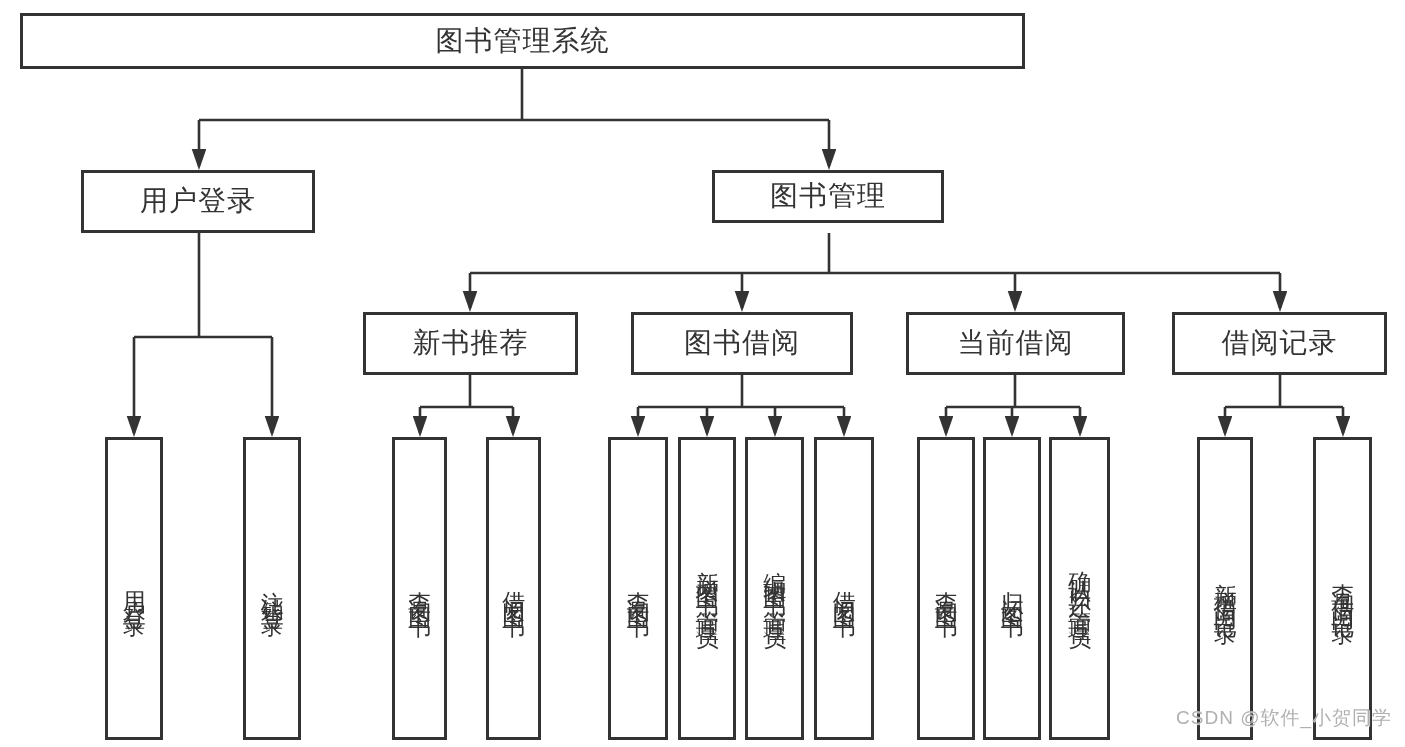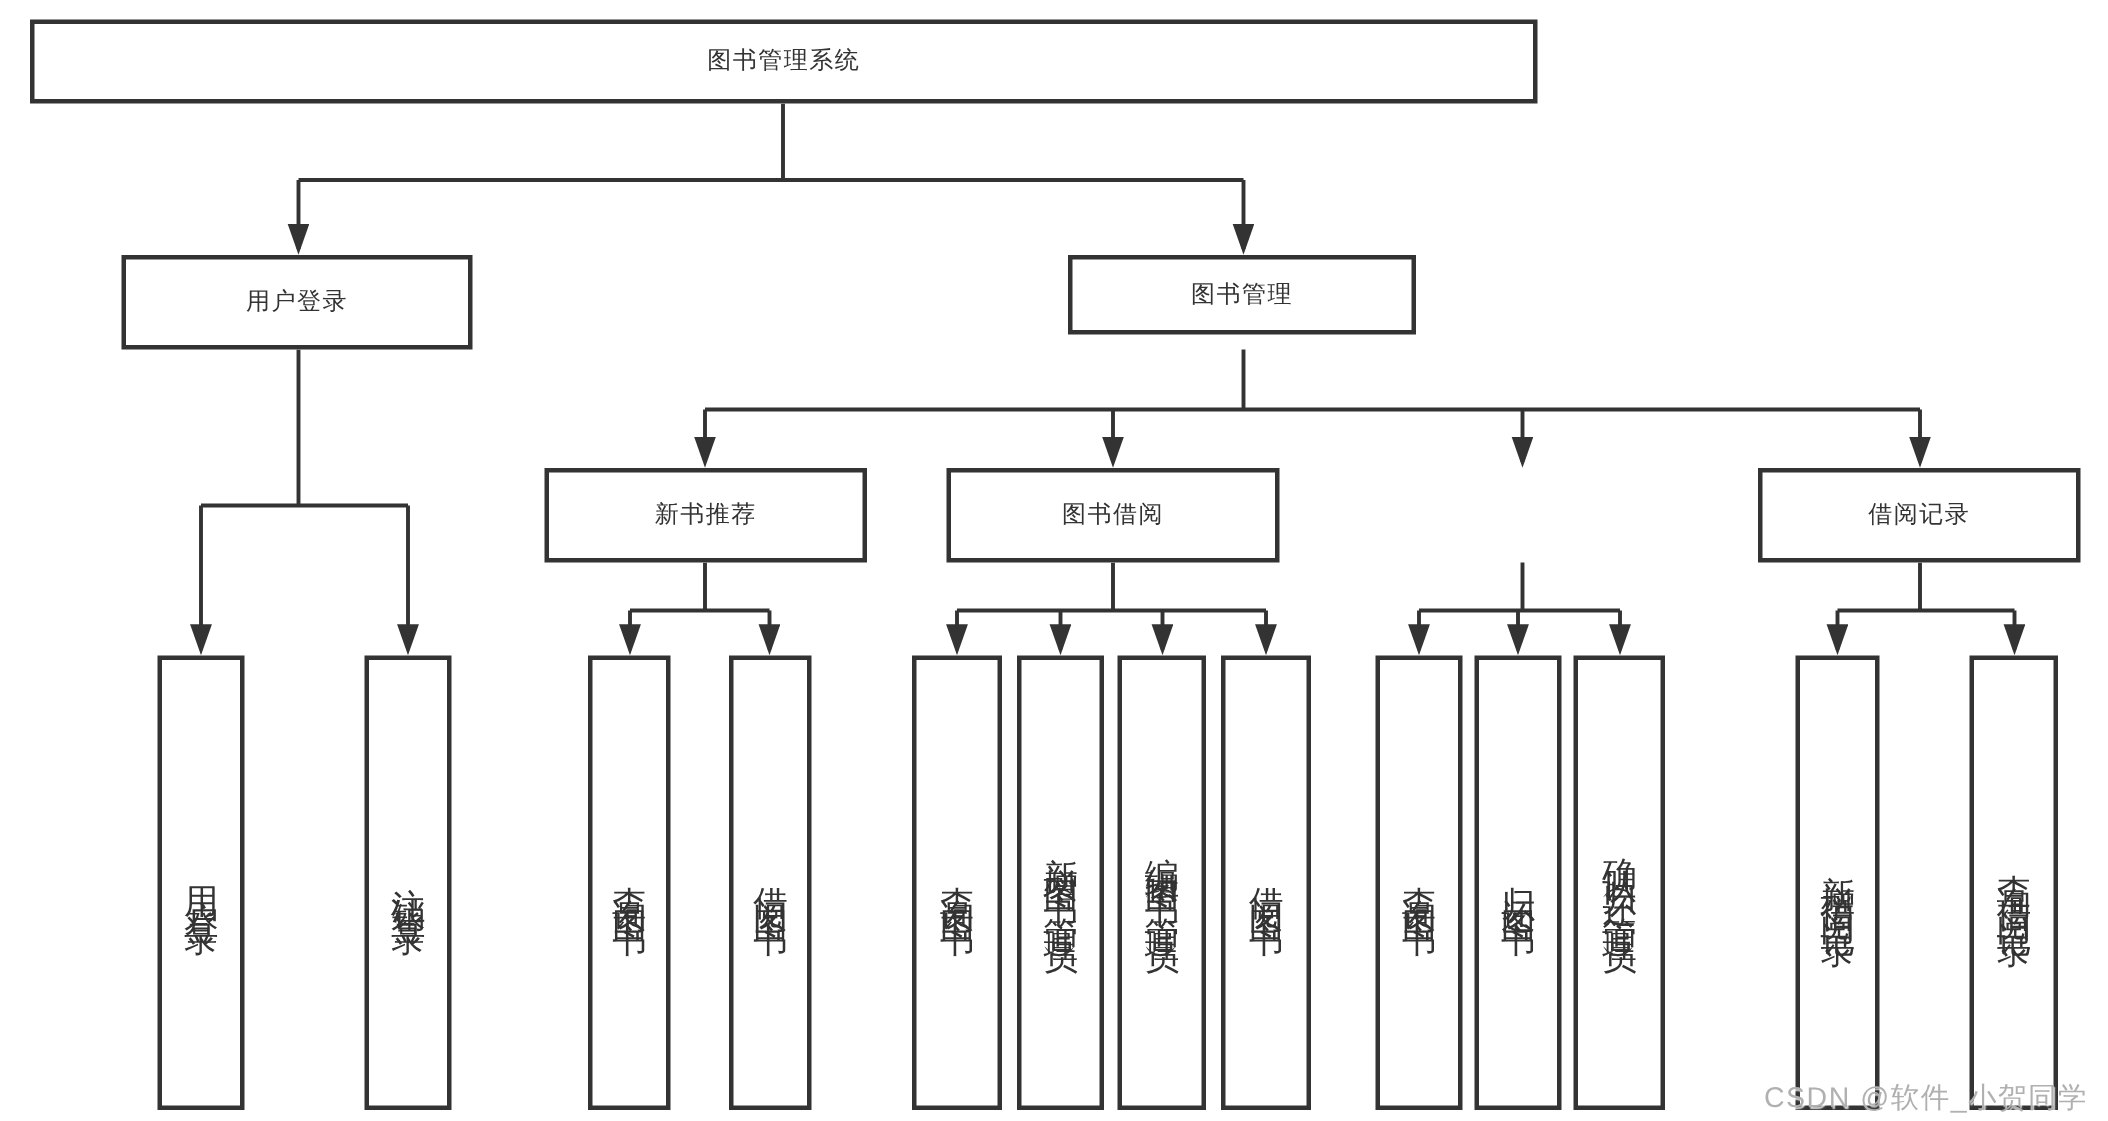--- a/index.html
+++ b/index.html
@@ -23,35 +23,35 @@
   .node{
     position:absolute;
     box-sizing:border-box;
     border:3px solid var(--box-border);
     background:#ffffff;
     color:var(--text);
     display:flex;align-items:center;justify-content:center;
     text-align:center;
   }
   .hbox{
-    font-size:16px;
+    font-size:28px;
     letter-spacing:1px;
     line-height:1.1;
   }
   .vbox{
     writing-mode:vertical-rl;
     text-orientation:mixed;
     font-size:23px;
     letter-spacing:8px;
     line-height:1.1;
     white-space:nowrap;
   }
   #watermark{
     position:absolute;
-    right:13px;bottom:2px;
+    right:13px;bottom:16px;
     font-size:19px;
     color:var(--watermark);
     text-shadow:1px 1px 1px rgba(255,255,255,0.85);
     z-index:10;
     letter-spacing:1px;
   }
 </style>
 </head>
 <body>
 
@@ -100,20 +100,21 @@
     <line class="edge" x1="1343" y1="407" x2="1343" y2="433" marker-end="url(#arrowhead)"></line>
   </svg>
 
   <div class="node hbox" style="left:20px;top:13px;width:1005px;height:56px;">图书管理系统</div>
 
   <div class="node hbox" style="left:81px;top:170px;width:234px;height:63px;">用户登录</div>
   <div class="node hbox" style="left:712px;top:170px;width:232px;height:53px;">图书管理</div>
 
   <div class="node hbox" style="left:363px;top:312px;width:215px;height:63px;">新书推荐</div>
   <div class="node hbox" style="left:631px;top:312px;width:222px;height:63px;">图书借阅</div>
+  <div class="node hbox" style="left:906px;top:312px;width:219px;height:63px;">当前借阅</div>
   <div class="node hbox" style="left:1172px;top:312px;width:215px;height:63px;">借阅记录</div>
 
   <div class="node vbox" style="left:105px;top:437px;width:58px;height:303px;">用户登录</div>
   <div class="node vbox" style="left:243px;top:437px;width:58px;height:303px;">注销登录</div>
 
   <div class="node vbox" style="left:392px;top:437px;width:55px;height:303px;">查询图书</div>
   <div class="node vbox" style="left:486px;top:437px;width:55px;height:303px;">借阅图书</div>
 
   <div class="node vbox" style="left:608px;top:437px;width:60px;height:303px;">查询图书</div>
   <div class="node vbox" style="left:678px;top:437px;width:58px;height:303px;">新增图书（管理员）</div>

